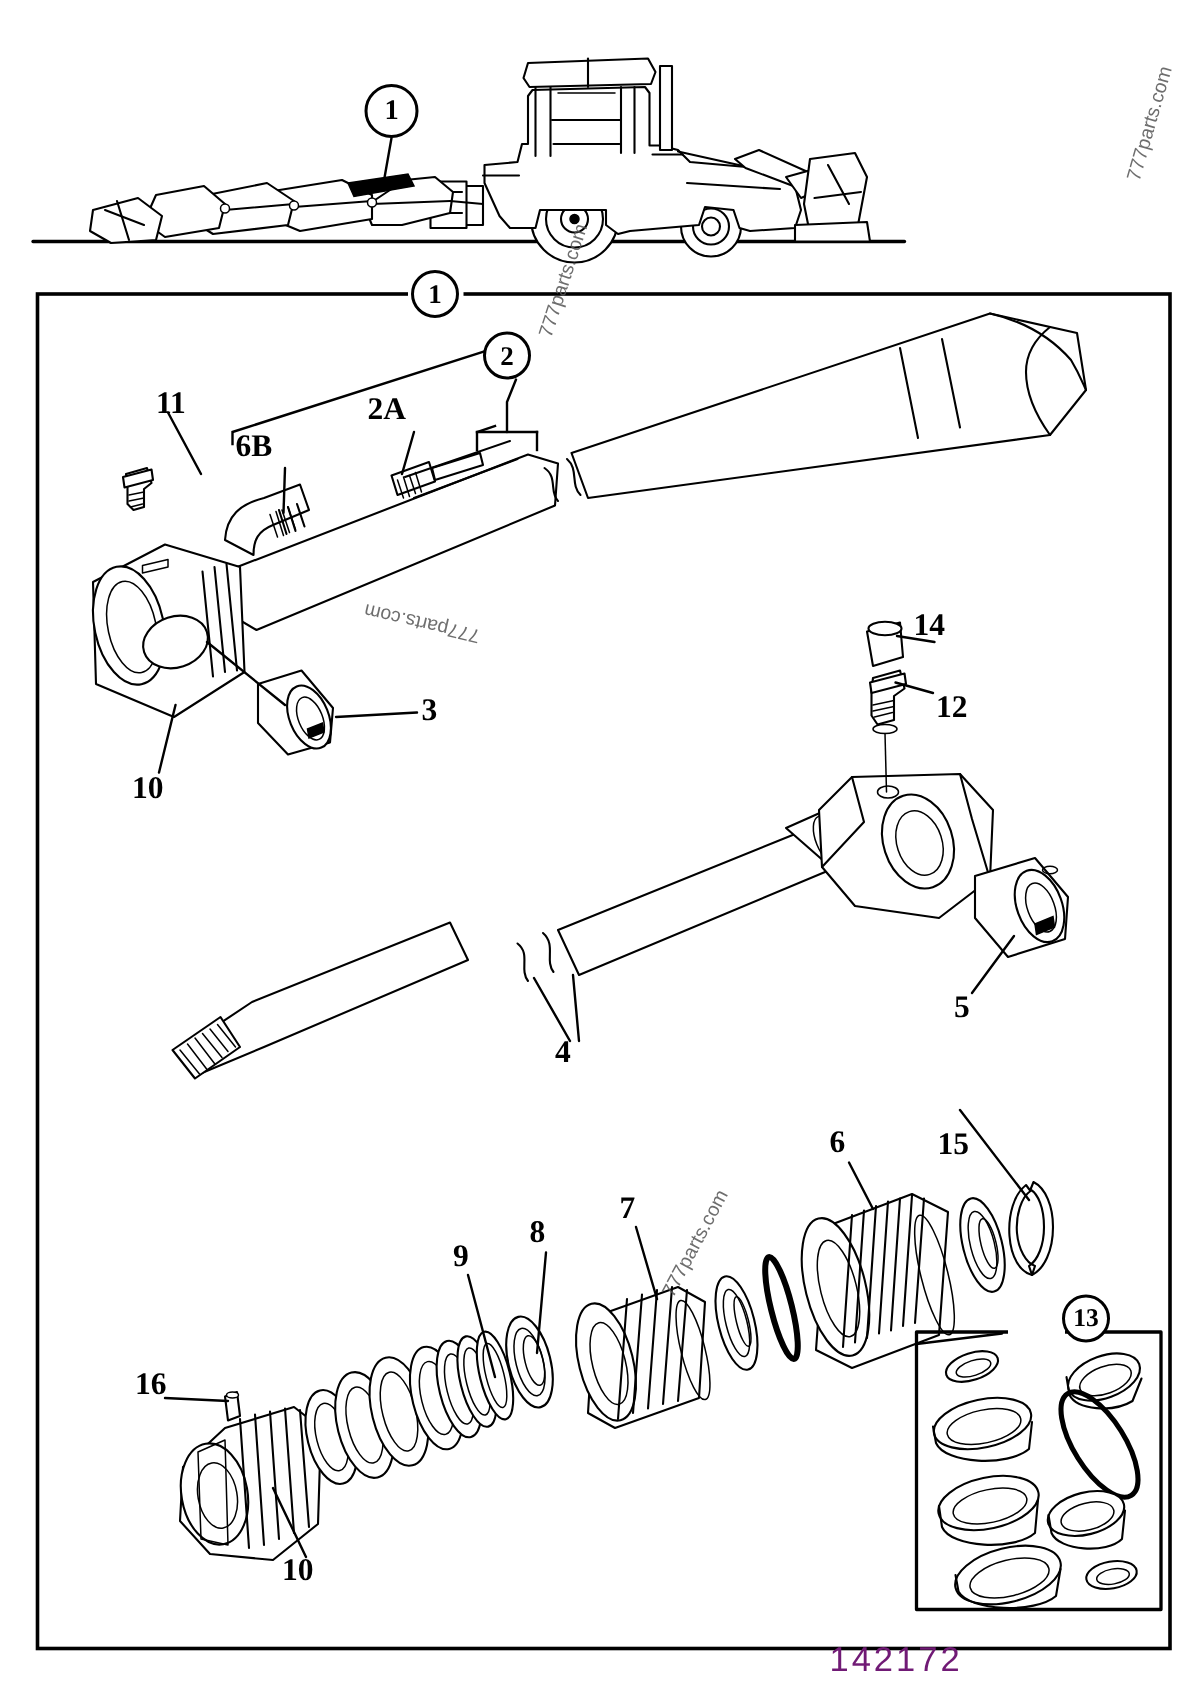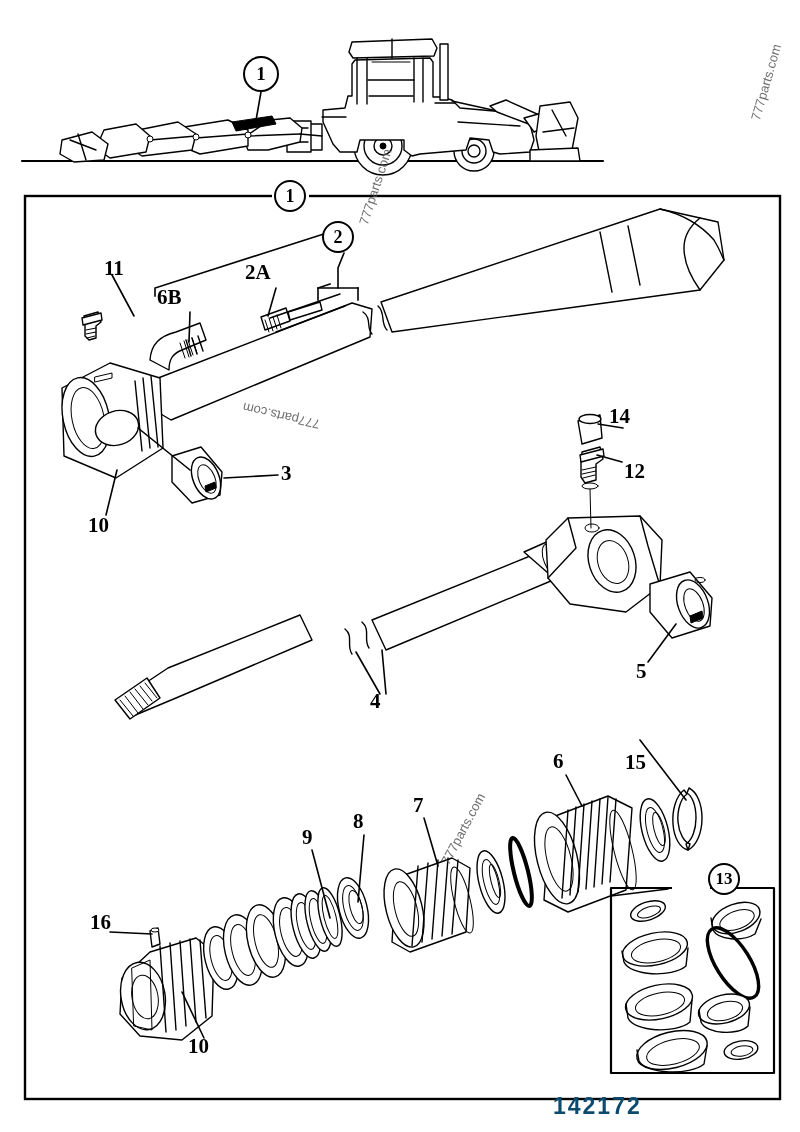--- a/index.html
+++ b/index.html
@@ -56,24 +56,24 @@
     justify-content: center;
     font-family: "Liberation Serif", serif;
     font-weight: bold;
     color: #000;
     box-sizing: border-box;
   }
 
   .partno {
     position: absolute;
     font-family: "Liberation Sans", sans-serif;
-    font-weight: bold;
+    font-weight: normal;
     font-size: 23px;
     letter-spacing: 2px;
-    color: #0c4a6e;
+    color: #701a75;
   }
 
   .wm {
     position: absolute;
     font-family: "Liberation Sans", sans-serif;
     font-size: 13px;
     color: #555;
     white-space: nowrap;
     user-select: none;
     opacity: .85;

